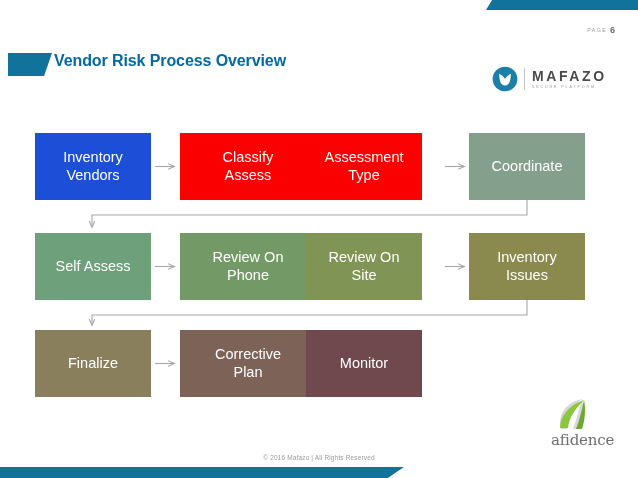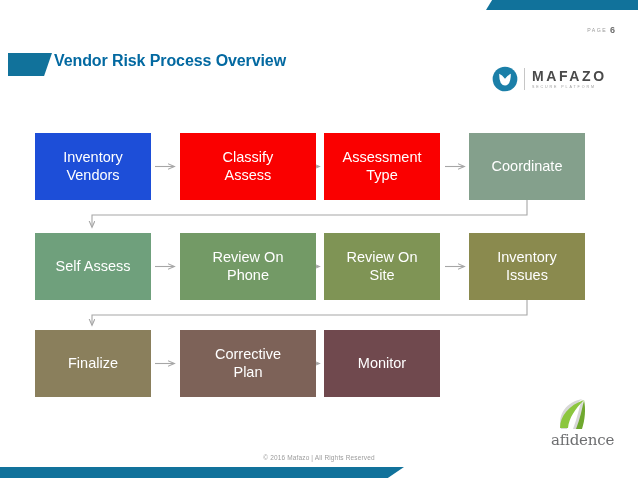--- a/index.html
+++ b/index.html
@@ -135,21 +135,21 @@
     box-sizing: border-box;
     pointer-events: auto;
   }
 
   
   .r1 { top: 133px; height: 67px; }
   .r2 { top: 233px; height: 67px; }
   .r3 { top: 330px; height: 67px; }
   .c1 { left: 35px;  width: 116px; }
   .c2 { left: 180px; width: 136px; }
-  .c3 { left: 324px; width: 116px; }
+  .c3 { left: 306px; width: 116px; }
   .c4 { left: 469px; width: 116px; }
 
   
   .footer-text {
     position: absolute;
     top: 454px;
     left: 0;
     width: 638px;
     text-align: center;
     font-size: 6.5px;

